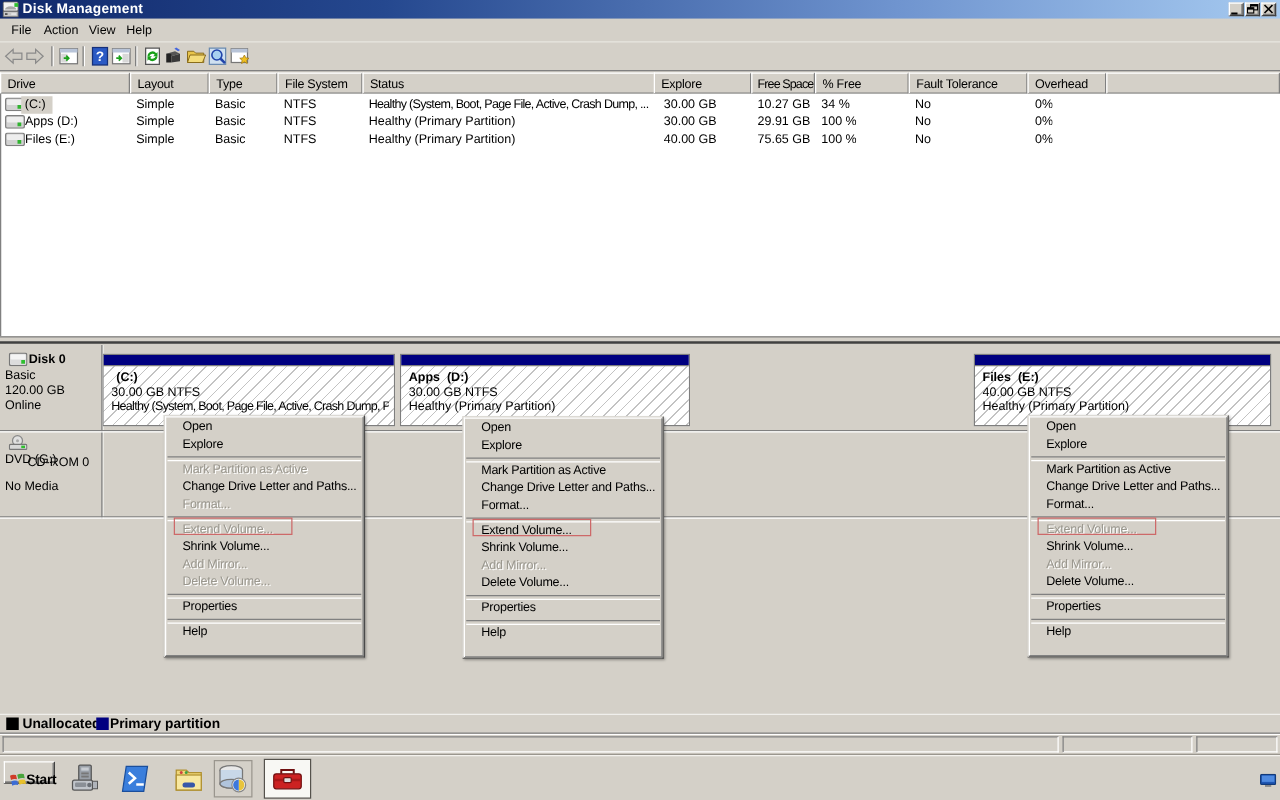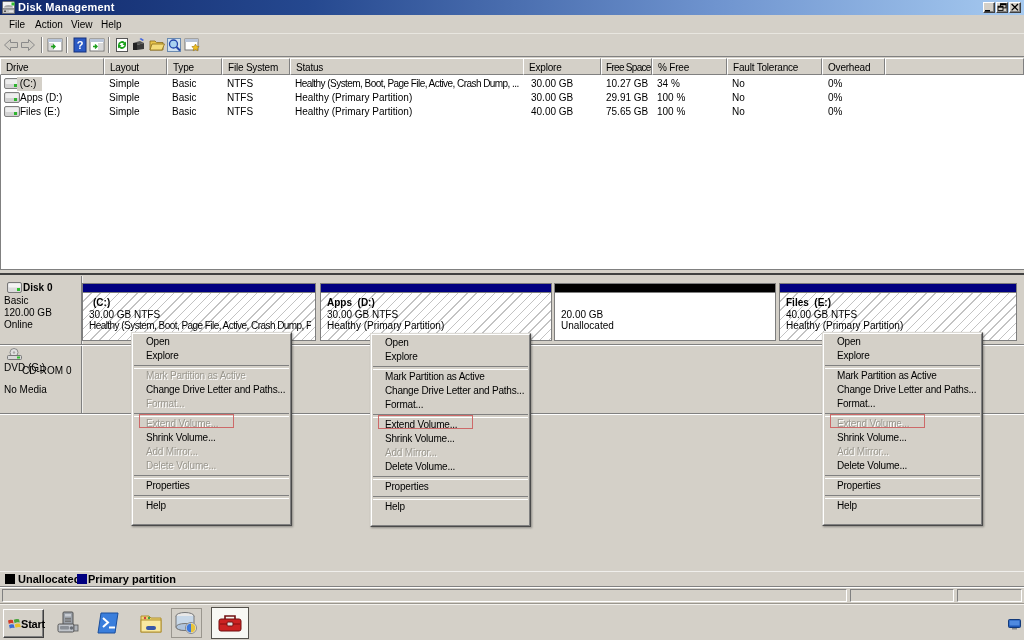--- a/index.html
+++ b/index.html
@@ -38,21 +38,21 @@
  background:repeating-linear-gradient(135deg,#ffffff 0px,#ffffff 5.5px,#c3c3c3 5.5px,#c3c3c3 6.5px)}
 .ptxt{position:absolute;left:6px;white-space:nowrap;overflow:hidden;line-height:11px}
 
 #legend{left:0;top:571px;width:1024px;height:15px;background:#d4d0c8;border-top:1px solid #f0efec}
 #legend b{font-size:11px}
 .lsq{position:absolute;top:2px;width:10px;height:10px}
 #status{left:0;top:586px;width:1024px;height:17px;background:#d4d0c8;border-top:1px solid #808080;box-shadow:inset 0 1px 0 #fff}
 .spane{position:absolute;top:2px;height:13px;border:1px solid;border-color:#808080 #fff #fff #808080}
 
 #taskbar{left:0;top:604px;width:1024px;height:36px;background:#d4d0c8;border-top:1px solid #f4f2ee;box-shadow:0 -1px 0 #9a968e}
-#startbtn{position:absolute;left:3px;top:4px;width:41px;height:29px;background:#d4d0c8;border:1px solid;border-color:#fff #404040 #404040 #fff;box-shadow:inset -1px -1px 0 #808080;}
+#startbtn{position:absolute;left:3px;top:4px;width:41px;height:18px;background:#d4d0c8;border:1px solid;border-color:#fff #404040 #404040 #fff;box-shadow:inset -1px -1px 0 #808080;}
 #startbtn span{position:absolute;left:17px;top:8px;font-weight:bold;font-size:11px;letter-spacing:-0.2px}
 .qicon{position:absolute;top:6px;width:24px;height:24px}
 #tray{position:absolute;left:885px;top:3px;width:120px;height:31px;border:1px solid;border-color:#808080 #fff #fff #808080}
 #clock{position:absolute;right:5px;top:6px;text-align:right;line-height:13px;font-size:9.5px;letter-spacing:-0.2px}
 
 .menu{position:absolute;width:161px;height:194px;background:#d4d0c8;border:1px solid;border-color:#dcdad5 #4a4a4a #4a4a4a #dcdad5;box-shadow:1px 1px 2px rgba(0,0,0,0.35)}
 .minner{position:absolute;inset:0;border:1px solid;border-color:#fff #808080 #808080 #fff;padding-top:1px}
 .mi{height:14px;line-height:14px;padding-left:13px;white-space:nowrap;letter-spacing:-0.2px}
 .mi.dis{color:#9a978e;text-shadow:1px 1px 0 #fff}
 .msep{height:6px;position:relative}
@@ -247,26 +247,20 @@
     <div class="ptxt" style="top:25px;right:4px">30.00 GB NTFS</div>
     <div class="ptxt tight" style="top:36px;right:4px">Healthy (System, Boot, Page File, Active, Crash Dump, Pri</div>
   </div>
   <div class="pbox" style="left:320px;width:232px">
     <div class="pband"></div>
       <div class="pbody"></div>
     <div class="ptxt" style="top:13px;font-weight:bold">Apps&nbsp; (D:)</div>
     <div class="ptxt" style="top:25px">30.00 GB NTFS</div>
     <div class="ptxt" style="top:36px">Healthy (Primary Partition)</div>
   </div>
-  <div class="pbox" style="left:554px;width:222px">
-    <div class="pband" style="background:#000"></div>
-    <div class="pbody" style="background:#fff"></div>
-    <div class="ptxt" style="top:25px">20.00 GB</div>
-    <div class="ptxt" style="top:36px">Unallocated</div>
-  </div>
   <div class="pbox" style="left:779px;width:238px">
     <div class="pband"></div>
       <div class="pbody"></div>
     <div class="ptxt" style="top:13px;font-weight:bold">Files&nbsp; (E:)</div>
     <div class="ptxt" style="top:25px">40.00 GB NTFS</div>
     <div class="ptxt" style="top:36px">Healthy (Primary Partition)</div>
   </div>
 </div>
 
 <div class="abs" id="legend">

